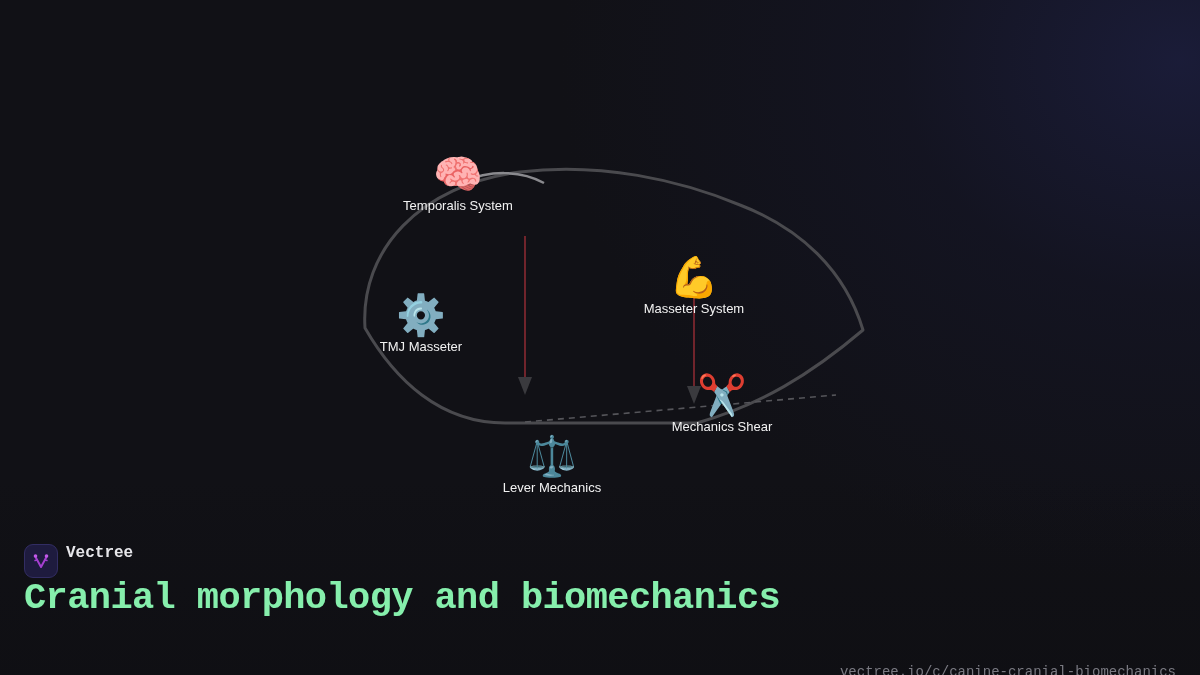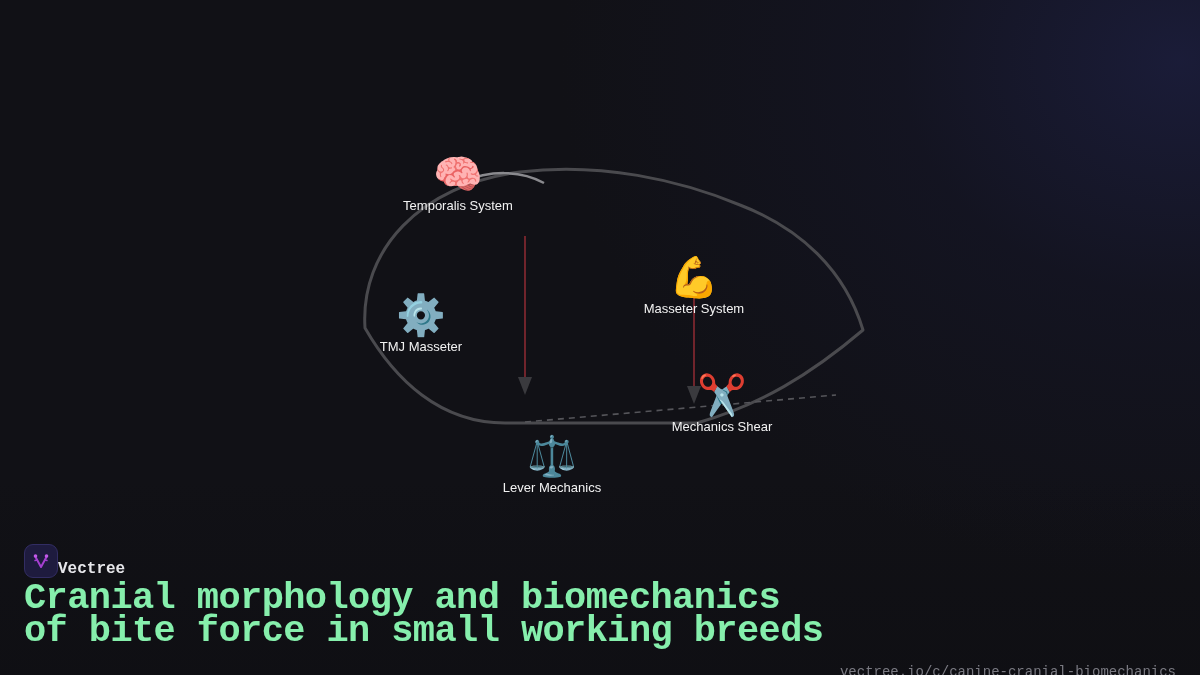--- a/index.html
+++ b/index.html
@@ -26,21 +26,21 @@
     }
     .node .emoji {
       font-size: 40px; line-height: 48px; height: 48px;
       font-family: "DejaVu Sans", sans-serif;
     }
     .node .label {
       font-size: 13px; color: #f2f2f2; white-space: nowrap;
       font-family: "Liberation Sans", sans-serif;
     }
     .brand {
-      position: absolute; left: 24px; top: 544px; display: flex; align-items: flex-end; gap: 0;
+      position: absolute; left: 24px; top: 544px; display: flex; align-items: flex-start; gap: 8px;
     }
     .brand-logo {
       width: 34px; height: 34px; border-radius: 9px;
       background: #1e1b3e; border: 1px solid #322d63;
       display: flex; align-items: center; justify-content: center; box-sizing: border-box;
     }
     .brand-name {
       font-family: "Liberation Mono", monospace; font-weight: bold; font-size: 16px; color: #e6e6ea;
     }
     .title {
@@ -107,16 +107,15 @@
       <circle cx="3.5" cy="4" r="1.8" fill="#c25be8"></circle>
       <circle cx="14.5" cy="4" r="1.8" fill="#c25be8"></circle>
       <path d="M 5 8 L 3 8.5 M 13 8 L 15 8.5" stroke="#a43fd0" stroke-width="1.4" stroke-linecap="round"></path>
     </svg>
   </div>
   <span class="brand-name">Vectree</span>
 </div>
 
 <h1 class="title">
   <span>Cranial morphology and biomechanics</span>
-  <span>of bite force in small working breeds</span>
 </h1>
 
 <div class="url">vectree.io/c/canine-cranial-biomechanics</div>
 
 </body></html>

